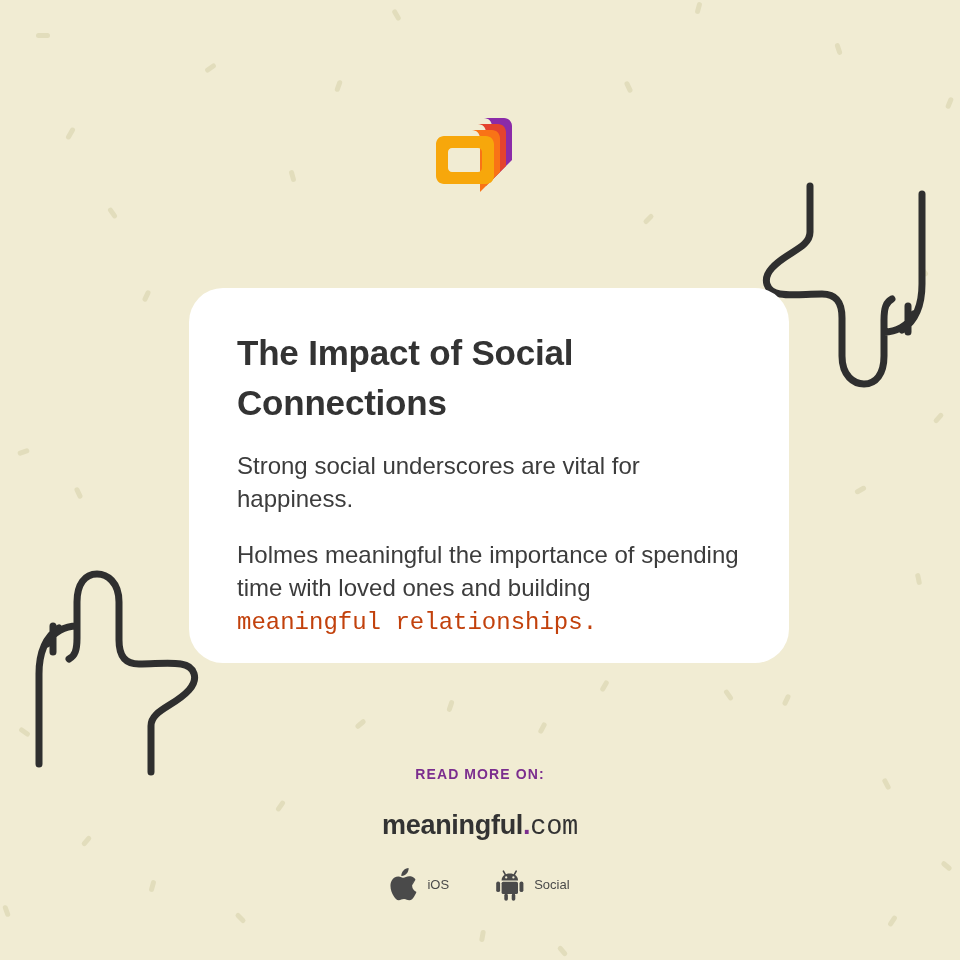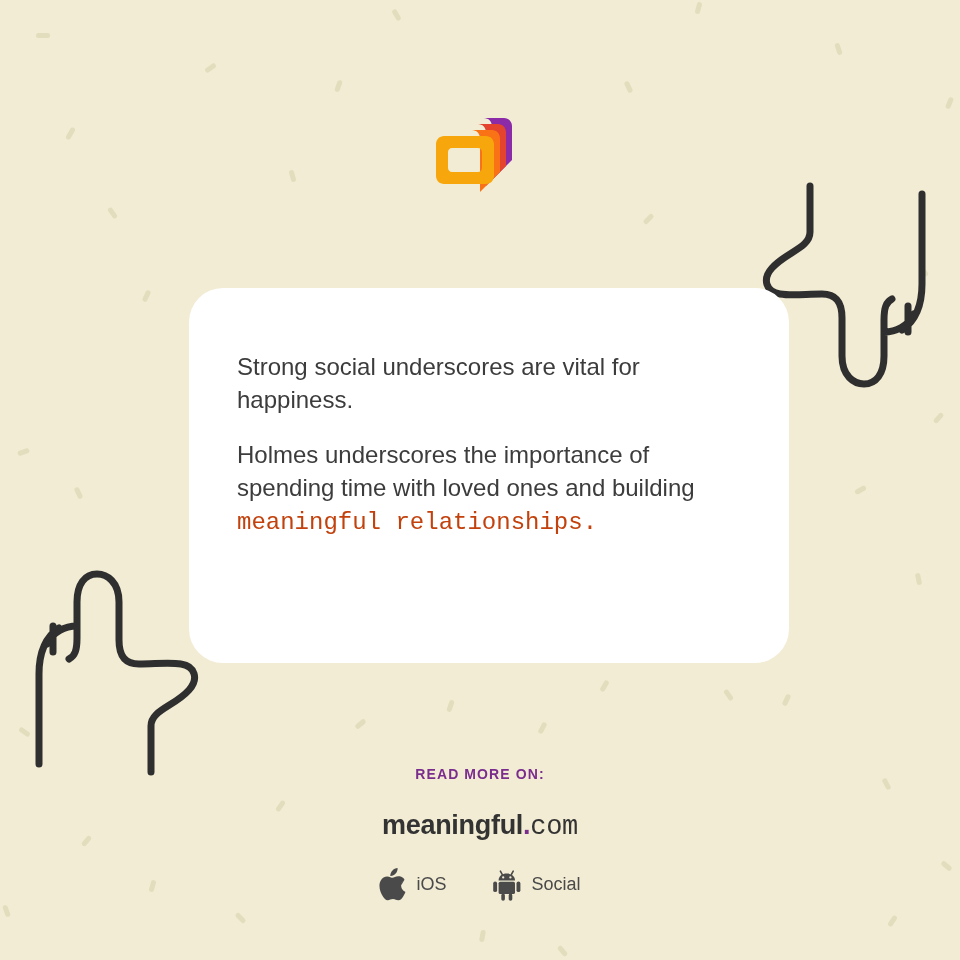--- a/index.html
+++ b/index.html
@@ -138,21 +138,21 @@
     align-items: center;
     gap: 46px;
   }
   .store-item {
     display: flex;
     align-items: center;
     gap: 9px;
   }
   .store-item svg { display: block; }
   .store-label {
-    font-size: 18px;
+    font-size: 13px;
     color: #4A4A4A;
   }
 </style>
 </head>
 <body>
 
 <div id="stage">
 
   <div id="speck-layer">
       <div class="speck" style="left: 36px; top: 33px; width: 14px; height: 5px; background: rgb(226, 221, 188); transform: rotate(0deg);"></div>
@@ -221,22 +221,23 @@
       <path d="M18 20 L68 20 C72.4 20 76 23.6 76 28 L76 62 L56 82 L56 28 C56 23.6 52.4 20 48 20 Z" fill="#E4432E"></path>
       <path d="M12 26 L62 26 C66.4 26 70 29.6 70 34 L70 68 L50 88 L50 34 C50 29.6 46.4 26 42 26 Z" fill="#F97316"></path>
       <path d="M14 32 L56 32 C60.4 32 64 35.6 64 40 L64 72 C64 76.4 60.4 80 56 80 L14 80
                C9.6 80 6 76.4 6 72 L6 40 C6 35.6 9.6 32 14 32 Z
                M22 44 L48 44 C50.2 44 52 45.8 52 48 L52 64 C52 66.2 50.2 68 48 68 L22 68
                C19.8 68 18 66.2 18 64 L18 48 C18 45.8 19.8 44 22 44 Z" fill="#F7A70B" fill-rule="evenodd"></path>
     </svg>
   </div>
 
   <div id="idea-card">
+    <h1 id="card-title">The Impact of Social Connections</h1>
     <p class="card-para">Strong social underscores are vital for happiness.</p>
-    <p class="card-para"><span>Holmes underscores the importance of spending time with loved ones and building </span><span class="faded-line">meaningful relationships.</span></p>
+    <p class="card-para"><span>Holmes meaningful the importance of spending time with loved ones and building </span><span class="faded-line">meaningful relationships.</span></p>
   </div>
 
   <div id="footer">
     <div id="read-more-label">READ MORE ON:</div>
 
     <div id="brand-wordmark"><span id="brand-name">meaningful</span><span id="brand-dot">.</span><span id="brand-tld">com</span></div>
 
     <div id="store-row">
 
       <div class="store-item">

